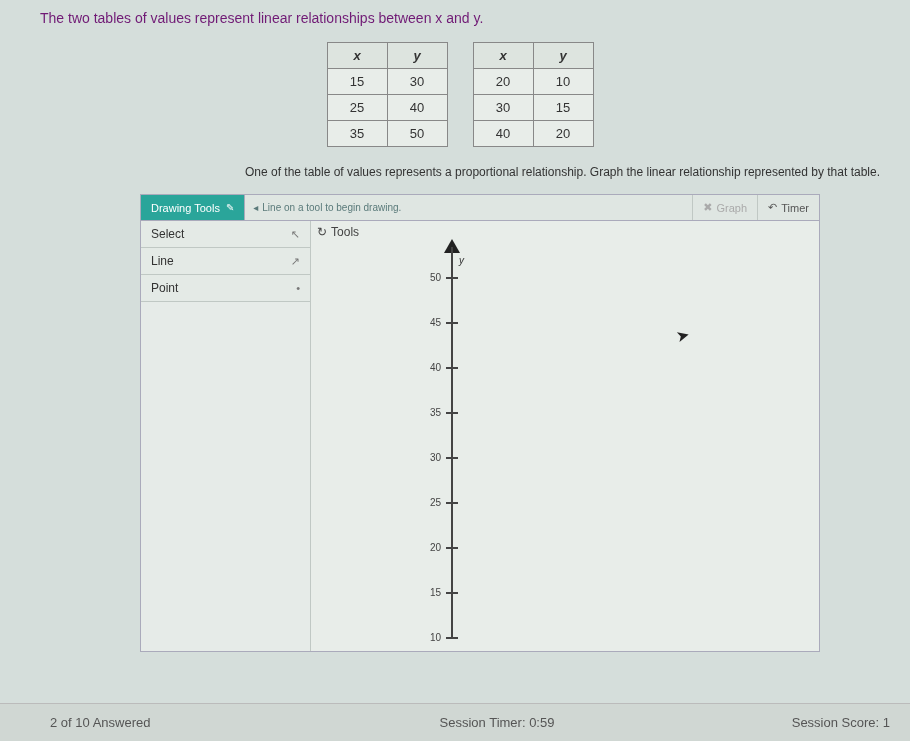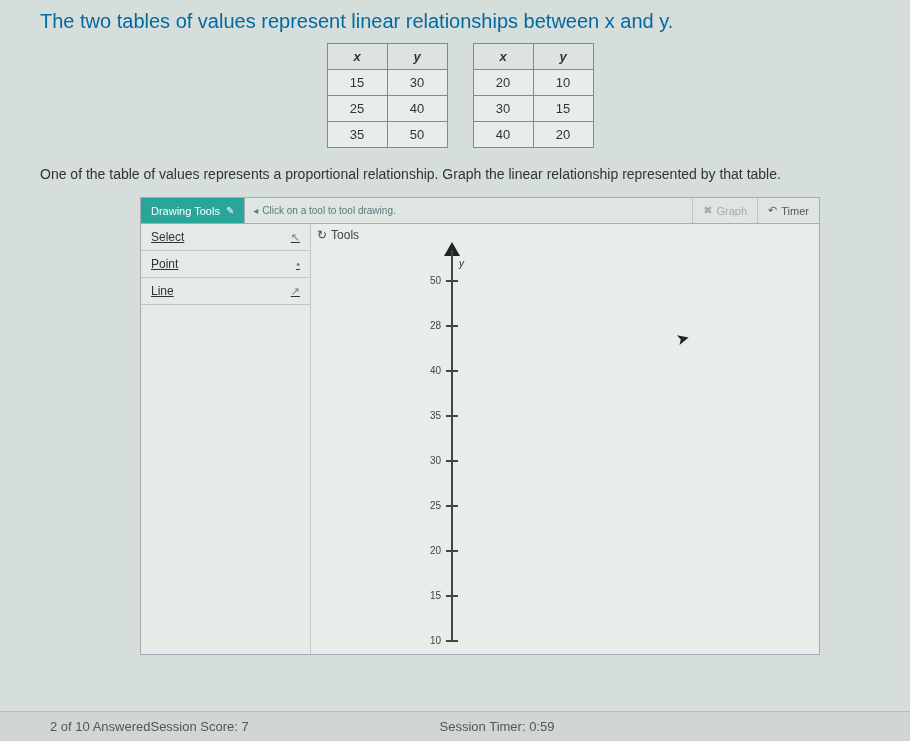--- a/index.html
+++ b/index.html
@@ -15,23 +15,23 @@
     .content {
       padding: 10px 30px 0 40px;
     }
     .directions {
       font-weight: bold;
       font-size: 14px;
       margin-bottom: 15px;
       color: #222;
     }
     .problem-text {
-      font-size: 20px;
-      margin-bottom: 10px;
-      color: #0369a1;
+      font-size: 14px;
+      margin-bottom: 16px;
+      color: #701a75;
     }
     .tables-row {
       display: flex;
       justify-content: center;
       gap: 25px;
       margin-bottom: 18px;
     }
     table.data {
       border-collapse: collapse;
       background: #e8ede9;
@@ -43,22 +43,23 @@
       text-align: center;
       font-size: 13px;
       font-weight: normal;
     }
     table.data th {
       font-style: italic;
       font-weight: bold;
       background: #dde4df;
     }
     .question {
-      font-size: 14px;
+      font-size: 12px;
       margin-bottom: 15px;
+      text-align: right;
     }
     .graph-widget {
       margin-left: 100px;
       width: 680px;
       border: 1px solid #aab;
       background: #e6ebe8;
     }
     .toolbar {
       display: flex;
       align-items: stretch;
@@ -103,21 +104,20 @@
     }
     .tool-item {
       display: flex;
       justify-content: space-between;
       align-items: center;
       padding: 6px 10px;
       font-size: 12px;
       border-bottom: 1px solid #c0c8c4;
       background: #e4eae6;
       cursor: pointer;
-      text-decoration: underline;
     }
     .tool-icon { color: #777; font-size: 11px; }
     .canvas-area {
       flex: 1;
       position: relative;
       height: 430px;
       background: #e8ede9;
     }
     .reset-btn {
       position: absolute;
@@ -162,25 +162,26 @@
     .cursor-arrow {
       position:absolute;
       top: 105px; right: 130px;
       font-size: 16px;
       color:#222;
       transform: rotate(-15deg);
     }
     .footer {
       position: absolute;
       bottom: 0; left: 0; right: 0;
-      height: 30px;
+      height: 38px;
       background: #d0d7d3;
       border-top: 1px solid #bbb;
       display: flex;
       align-items: center;
+      justify-content: space-between;
       padding: 0 20px 0 50px;
       font-size: 13px;
       color: #555;
     }
     .footer .center {
       position: absolute; left: 50%; transform: translateX(-50%); margin-left: 42px;
     }
   </style>
 </head>
 <body>
@@ -234,44 +235,44 @@
   <p class="question">One of the table of values represents a proportional relationship. Graph the linear relationship represented by that table.</p>
 
   <div class="graph-widget">
     <div class="toolbar">
       <div class="tool-header">
         <span>Drawing Tools</span>
         <span class="tool-header-icon">✎</span>
       </div>
       <div class="hint">
         <span>◂</span>
-        <span>Click on a tool to tool drawing.</span>
+        <span>Line on a tool to begin drawing.</span>
       </div>
       <div class="tb-btn disabled">
         <span>✖</span>
         <span>Graph</span>
       </div>
       <div class="tb-btn">
         <span>↶</span>
         <span>Timer</span>
       </div>
     </div>
     <div class="widget-body">
       <div class="tool-list">
         <div class="tool-item">
           <span>Select</span>
           <span class="tool-icon">↖</span>
         </div>
         <div class="tool-item">
+          <span>Line</span>
+          <span class="tool-icon">↗</span>
+        </div>
+        <div class="tool-item">
           <span>Point</span>
           <span class="tool-icon">•</span>
-        </div>
-        <div class="tool-item">
-          <span>Line</span>
-          <span class="tool-icon">↗</span>
         </div>
       </div>
       <div class="canvas-area">
         <div class="reset-btn">
           <span>↻</span>
           <span>Tools</span>
         </div>
         <div class="axis-area" id="axis-area">
           <div class="y-arrow"></div>
           <div class="y-axis"></div>
@@ -284,27 +285,27 @@
             <div class="tick-label" style="top: 300px;">20</div>
             <div class="tick" style="top: 255px;"></div>
             <div class="tick-label" style="top: 255px;">25</div>
             <div class="tick" style="top: 210px;"></div>
             <div class="tick-label" style="top: 210px;">30</div>
             <div class="tick" style="top: 165px;"></div>
             <div class="tick-label" style="top: 165px;">35</div>
             <div class="tick" style="top: 120px;"></div>
             <div class="tick-label" style="top: 120px;">40</div>
             <div class="tick" style="top: 75px;"></div>
-            <div class="tick-label" style="top: 75px;">28</div>
+            <div class="tick-label" style="top: 75px;">45</div>
             <div class="tick" style="top: 30px;"></div>
             <div class="tick-label" style="top: 30px;">50</div>
           </div>
         <div class="cursor-arrow">➤</div>
       </div>
     </div>
   </div>
 </div>
 
 <div class="footer">
   <span>2 of 10 Answered</span>
   <span class="center">Session Timer: 0:59</span>
-  <span>Session Score: 7</span>
+  <span>Session Score: 1</span>
 </div>
 
 </body></html>

